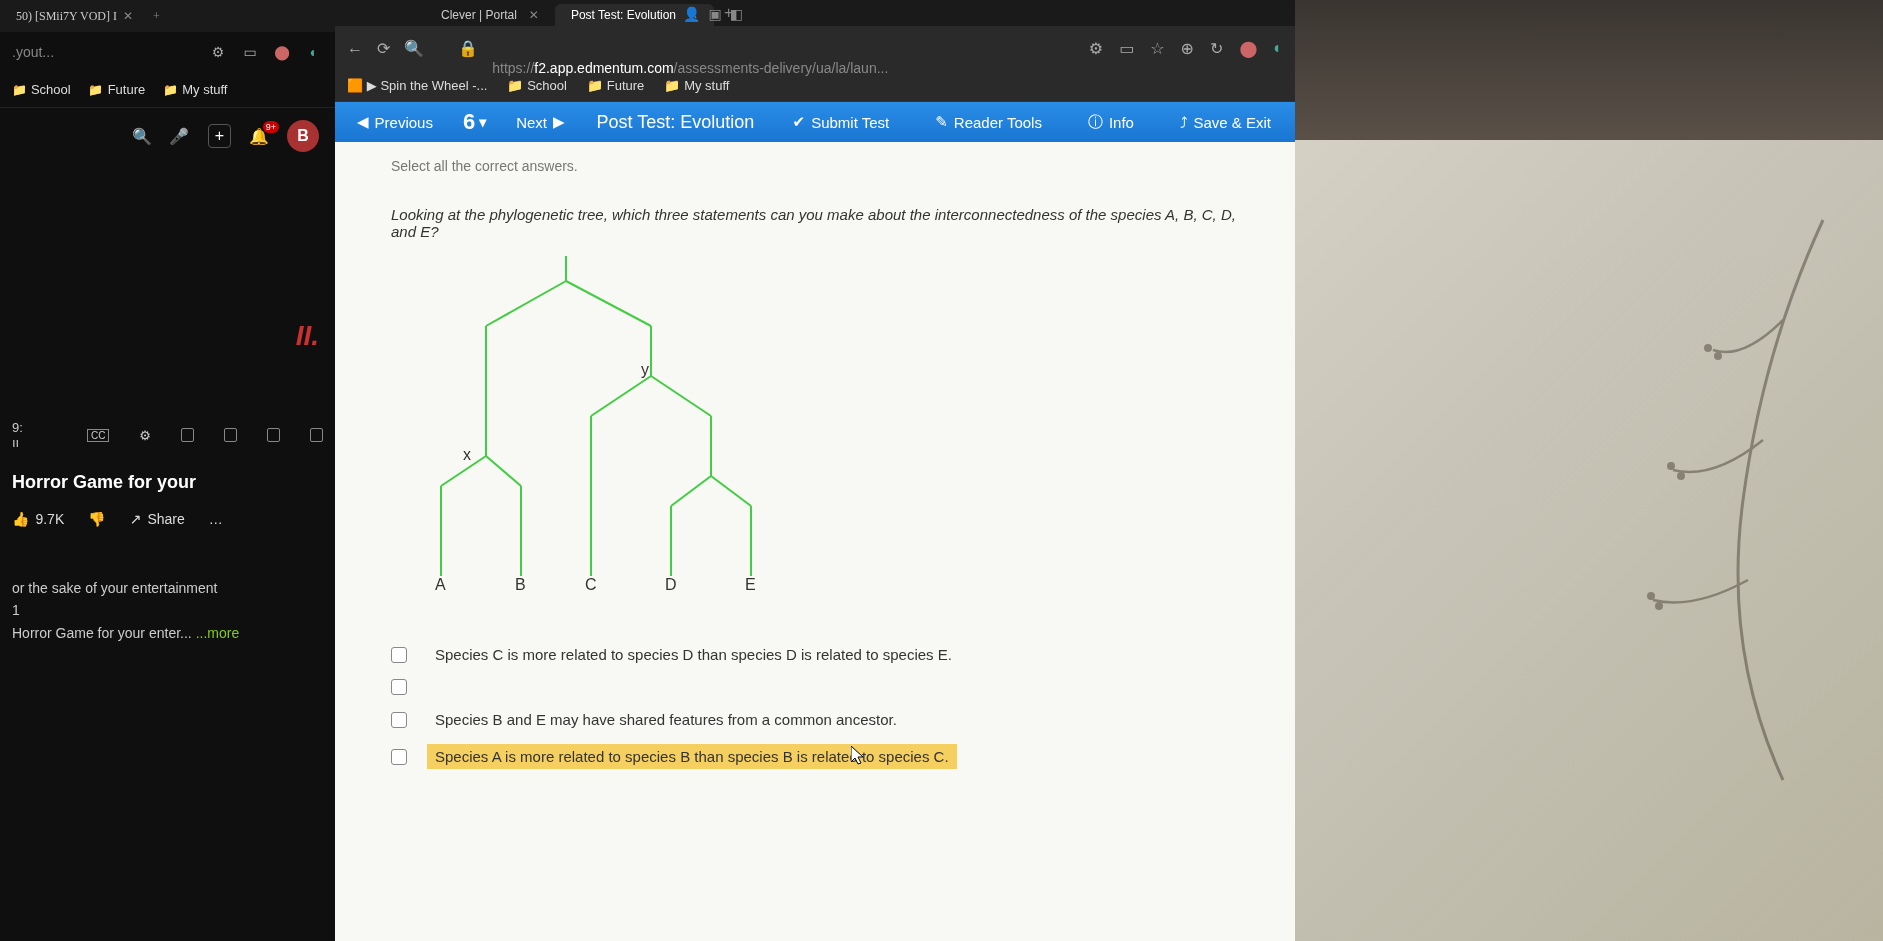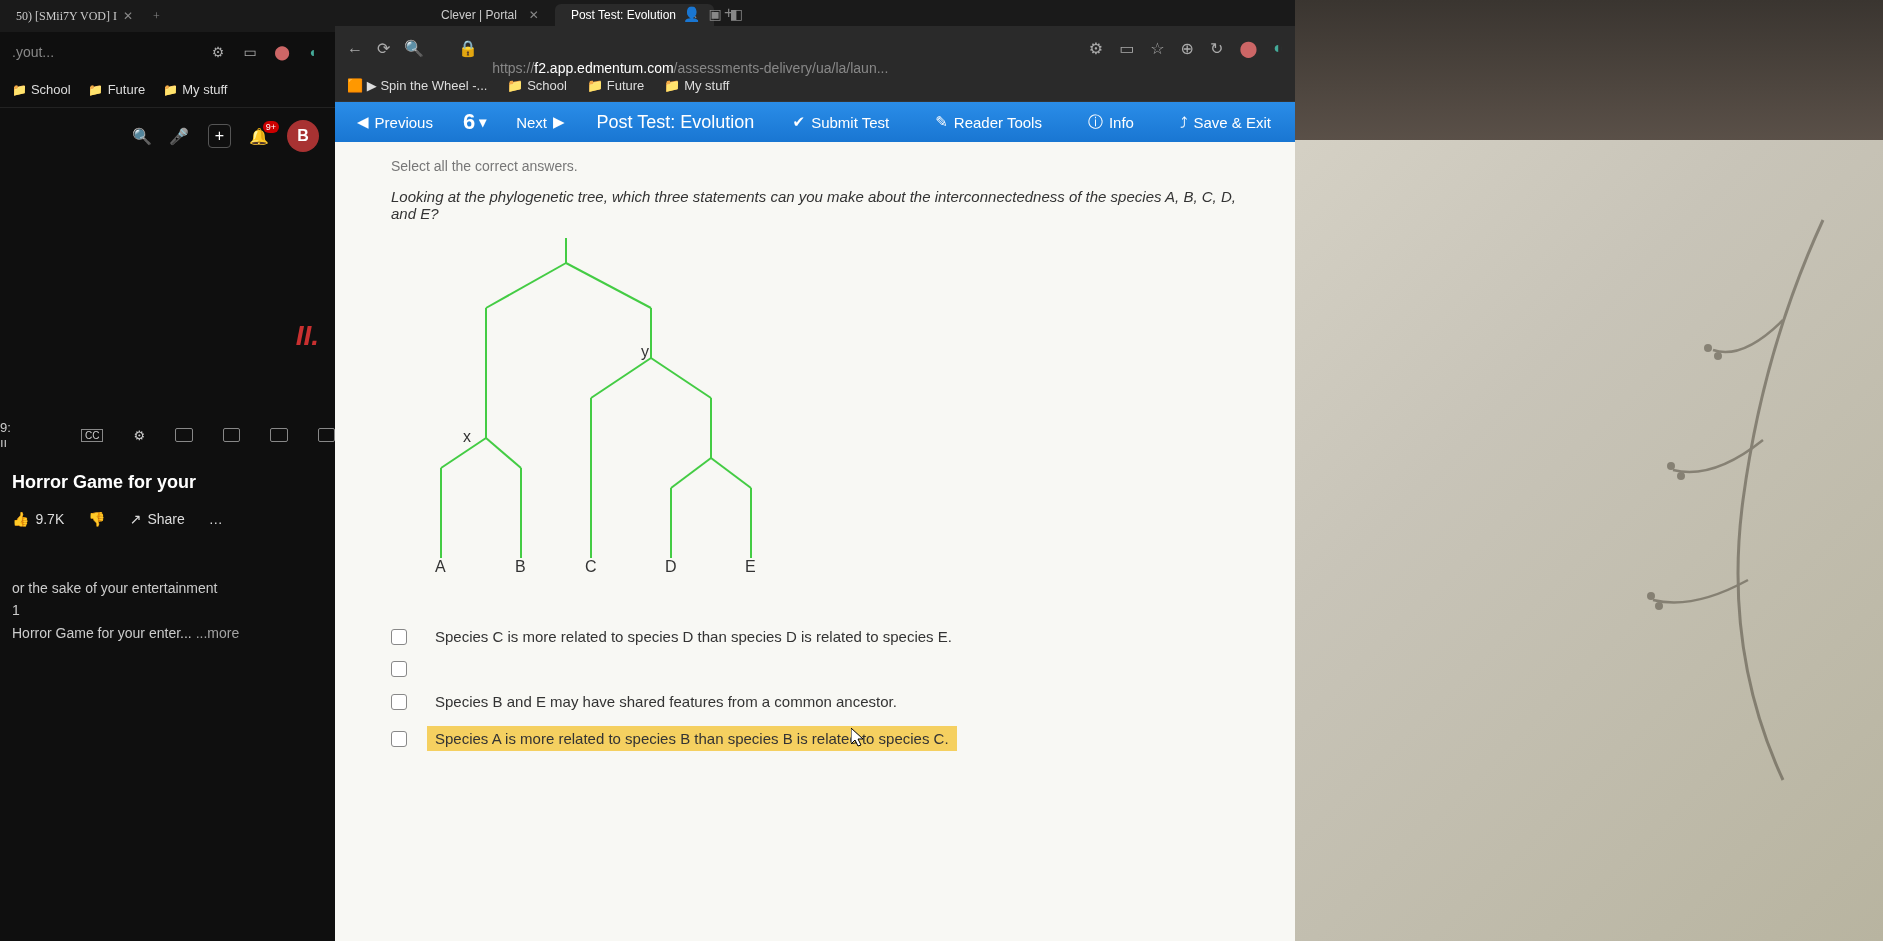--- a/index.html
+++ b/index.html
@@ -50,27 +50,27 @@
 }
 .bm-folder::before { content:"📁"; margin-right:4px; font-size:12px;}
 .left-header {
   height:56px; display:flex; align-items:center; justify-content:flex-end;
   padding:0 16px; gap:18px;
 }
 .avatar { width:32px; height:32px; border-radius:50%; background:#a83232; color:#fff; display:flex; align-items:center; justify-content:center; font-weight:bold;}
 .badge { position:relative; }
 .badge::after { content:"9+"; position:absolute; top:-6px; right:-10px; background:#c00; color:#fff; font-size:9px; padding:1px 3px; border-radius:6px;}
 .logo-ii { position:absolute; right:16px; top:320px; color:#c93030; font-size:28px; font-weight:bold; font-style:italic;margin-left:36px;}
-.video-controls { display:flex; gap:30px; padding:6px 0; color:#ccc; font-size:13px; align-items:center;}
+.video-controls { display:flex; gap:30px; padding:6px 12px; color:#ccc; font-size:13px; align-items:center;}
 .vctrl { width:18px; height:14px; border:1.5px solid #888; border-radius:2px;}
 .video-title { padding:16px 12px 8px; font-size:18px; font-weight:bold; color:#fff;}
 .video-meta { display:flex; gap:24px; padding:10px 12px; align-items:center; color:#ddd; font-size:14px;}
 .meta-item { display:flex; gap:6px; align-items:center;}
 .video-desc { padding:40px 12px 8px; color:#ccc; font-size:14px; line-height:1.6;}
-.more-link { color:#a3a3a3;}
+.more-link { color:#84cc16;}
 
 
 .right-panel {
   position: absolute;
   left: 335px; top:0;
   width: 960px; height:100%;
   background:#2a2a2a;
 }
 .right-tabs {
   height:26px; display:flex; align-items:flex-end;
@@ -112,21 +112,21 @@
 .ah-right { display:flex; gap:22px; padding-right:12px; align-items:center;}
 
 
 .content {
   background:#f8f8f4;
   height: calc(100% - 142px);
   padding: 16px 56px;
   color:#555;
   position:relative;
 }
-.instr { font-size:14px; color:#777; margin-bottom:14px;}
+.instr { font-size:14px; color:#777; margin-bottom:32px;}
 .question { font-size:15px; color:#333; margin-bottom:16px;font-style:italic;}
 
 
 .tree-wrap { position:relative; width:420px; height:340px; margin:10px 0 40px 0;}
 .tree-svg { width:100%; height:100%;}
 .tree-label { position:absolute; font-size:16px; color:#333; font-weight:500;}
 
 
 .options { margin-top:8px;}
 .option { display:flex; align-items:center; gap:20px; padding:6px 0;}

